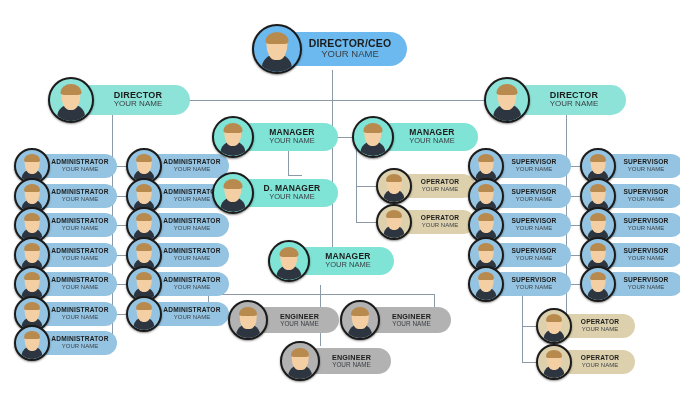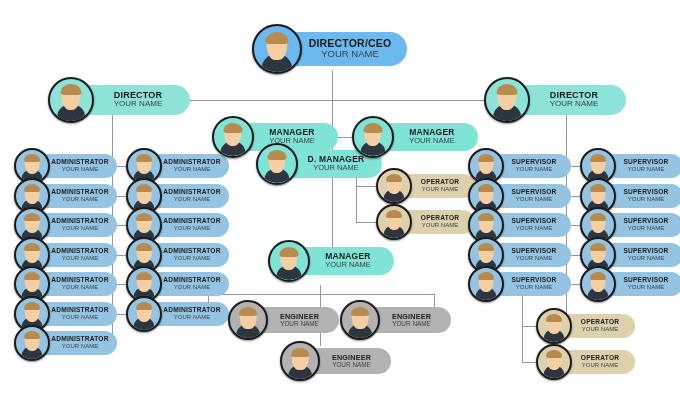--- a/index.html
+++ b/index.html
@@ -153,21 +153,21 @@
         <div class="sub" style="font-size: 7.5px;">YOUR NAME</div>
       </div>
       <div class="avatar" style="width: 38px; height: 38px; background: rgb(127, 227, 214);">
         <div class="av-inner">
           <div class="av-body"></div>
           <div class="av-head"></div>
           <div class="av-hair"></div>
         </div>
       </div>
     </div>
-    <div class="node" style="left: 212px; top: 145px; width: 126px; height: 38px; margin-left: 44px;">
+    <div class="node" style="left: 212px; top: 174px; width: 126px; height: 38px;">
       <div class="pill" style="position: absolute; left: 22px; top: 5px; width: 104px; height: 28px; background: rgb(127, 227, 214); padding-left: 12px;">
         <div class="title" style="font-size: 8.5px;">D. MANAGER</div>
         <div class="sub" style="font-size: 7.5px;">YOUR NAME</div>
       </div>
       <div class="avatar" style="width: 38px; height: 38px; background: rgb(127, 227, 214);">
         <div class="av-inner">
           <div class="av-body"></div>
           <div class="av-head"></div>
           <div class="av-hair"></div>
         </div>

